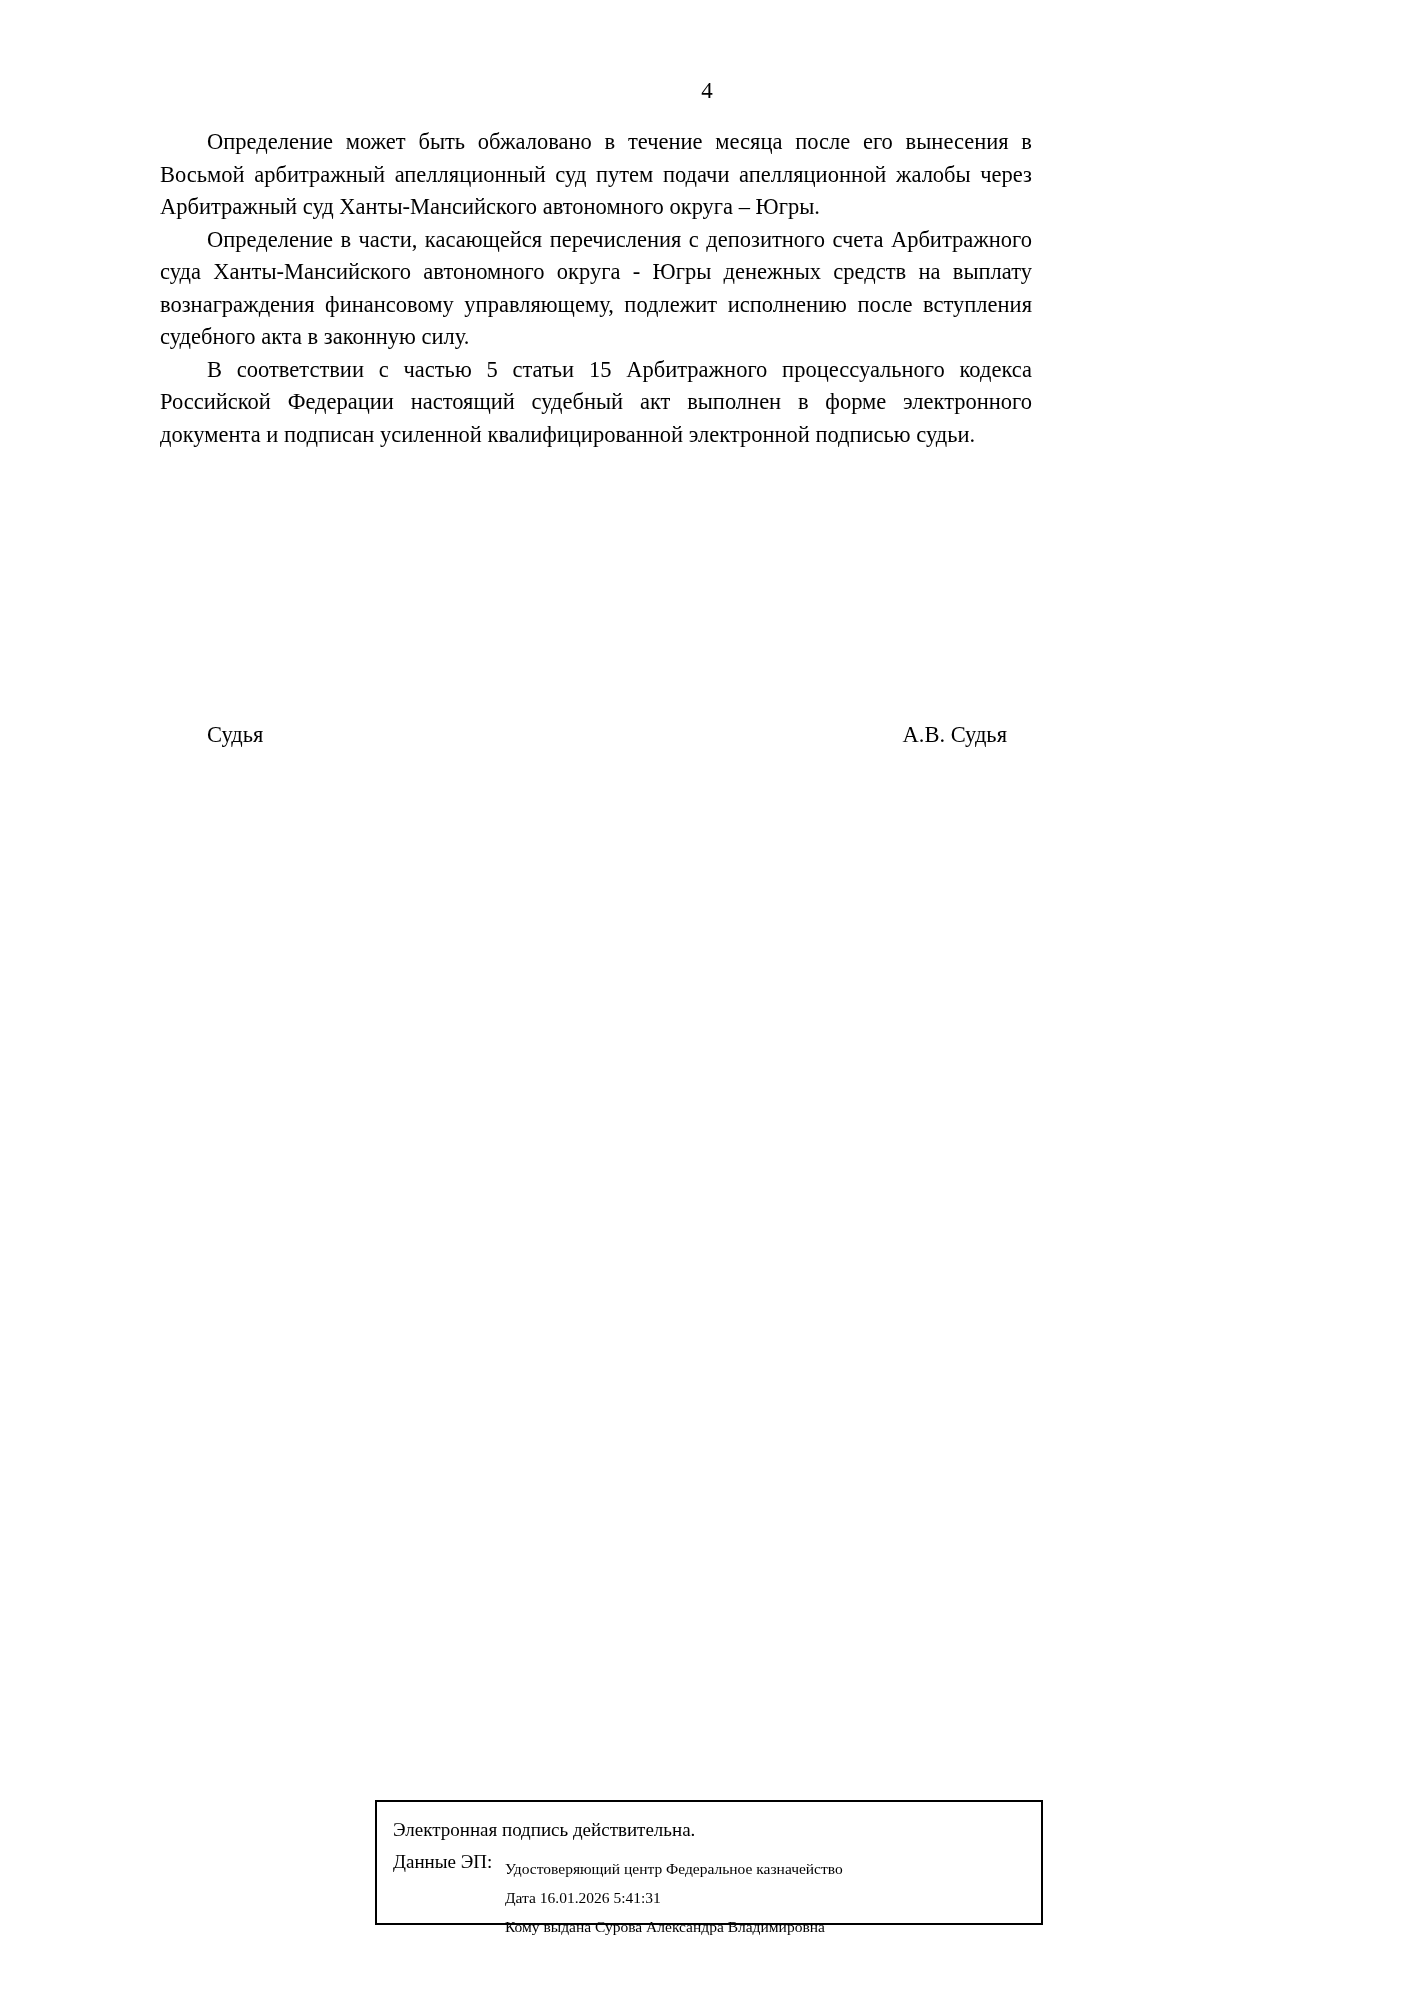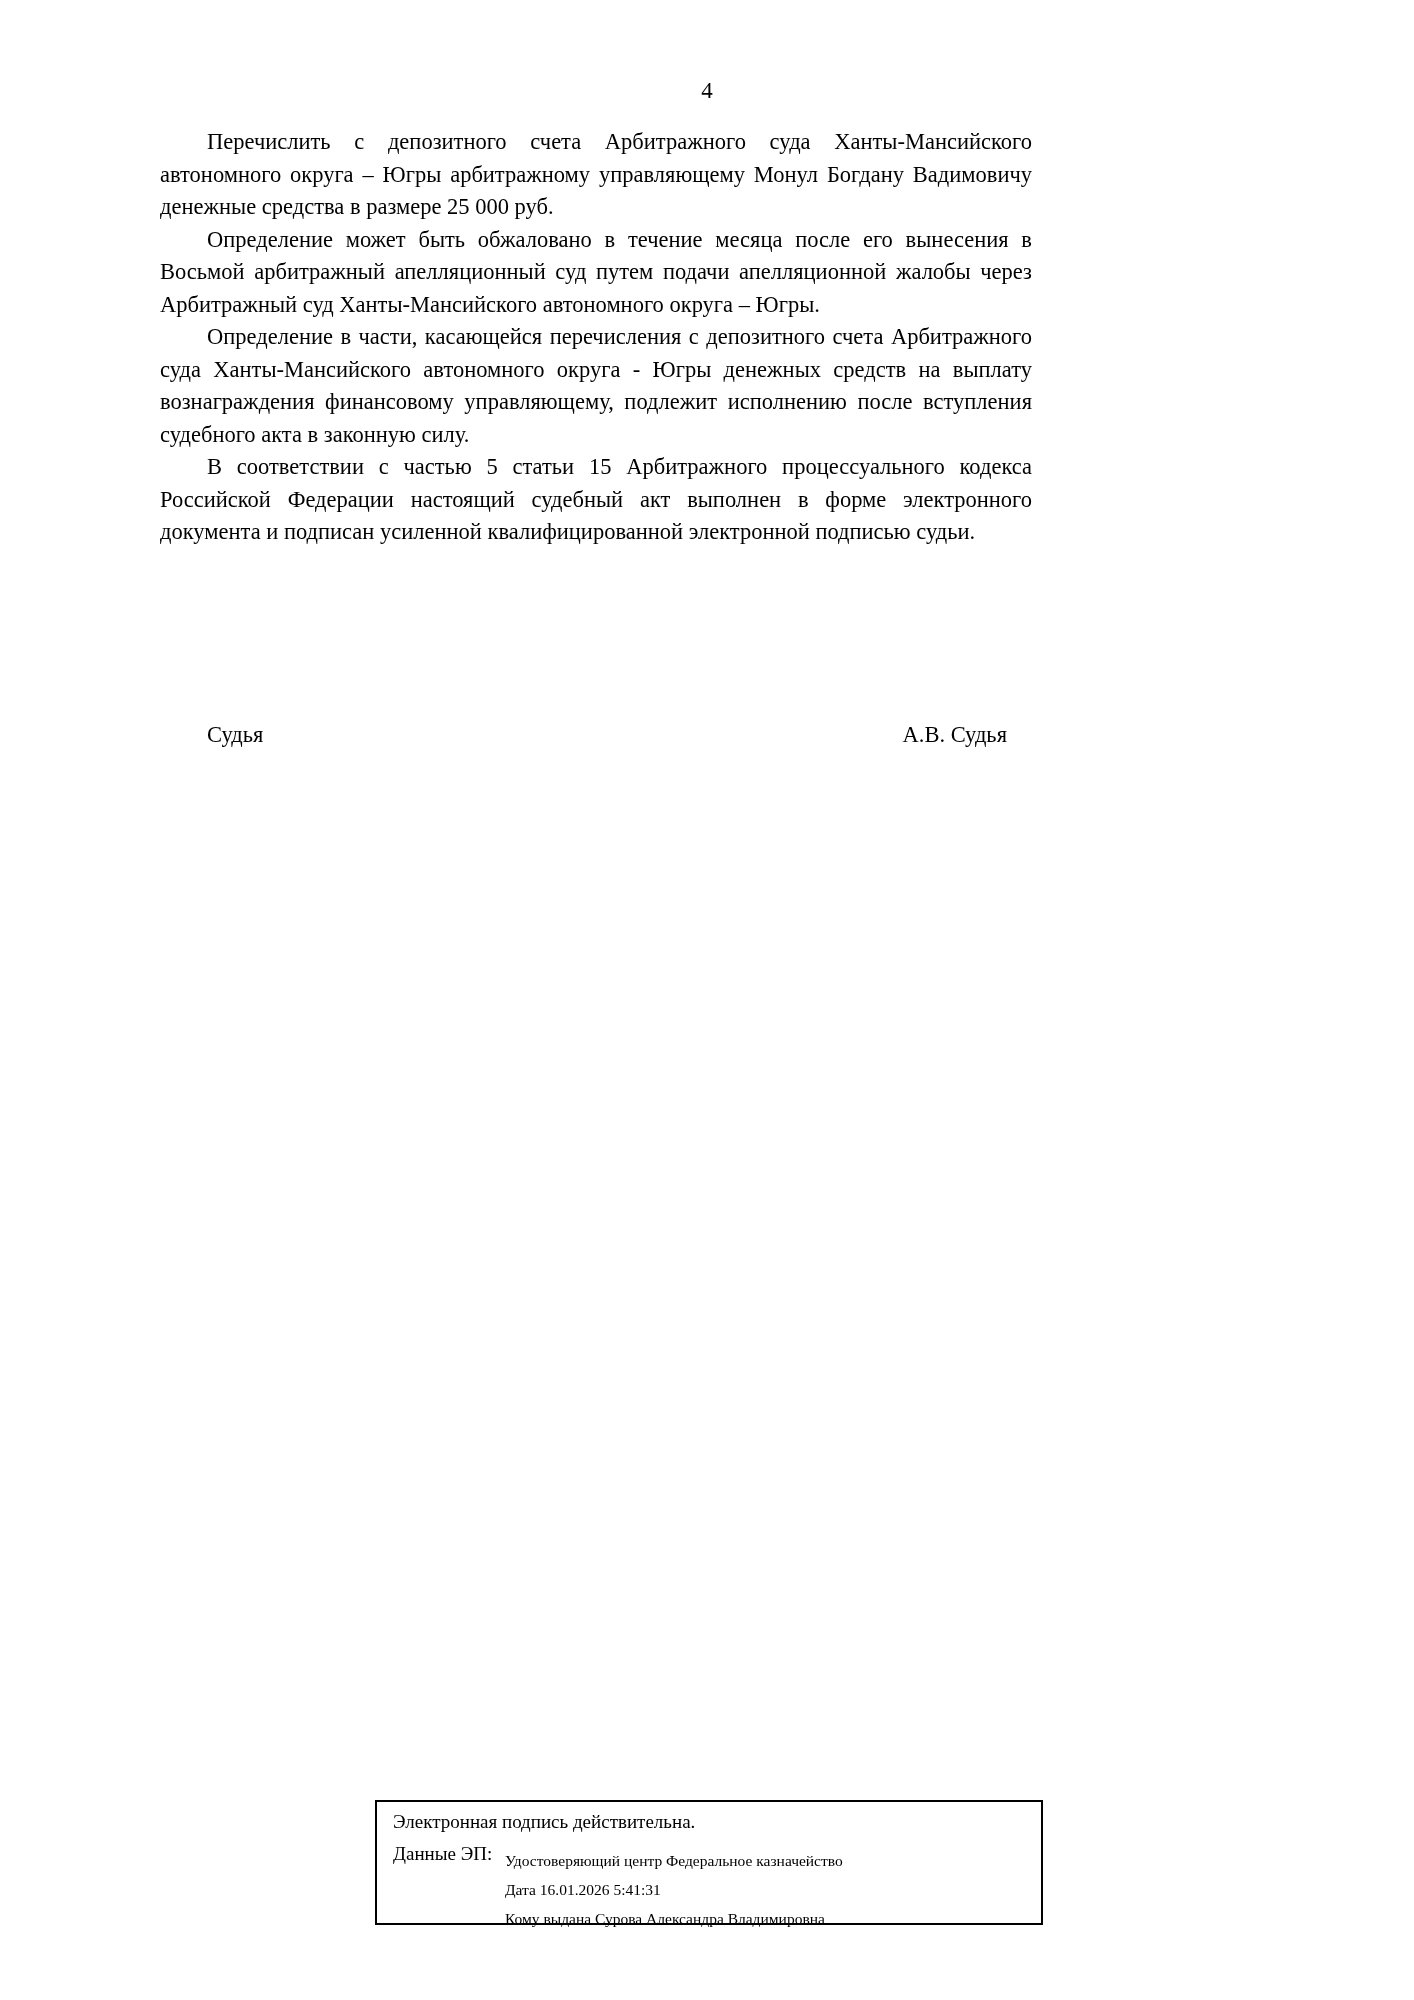--- a/index.html
+++ b/index.html
@@ -58,21 +58,21 @@
     left: 375px;
     top: 1800px;
     width: 668px;
     height: 125px;
     border: 2px solid #000000;
     box-sizing: border-box;
     padding: 9px 10px 8px 16px;
   }
   .stamp-validity {
     font-size: 19px;
-    margin: 0 0 10px 0;
+    margin: 8px 0 10px 0;
   }
   .stamp-row {
     display: flex;
     align-items: flex-start;
   }
   .stamp-label {
     font-size: 19px;
     width: 106px;
     flex: 0 0 106px;
   }
@@ -85,21 +85,20 @@
   }
 </style>
 </head>
 <body>
 
 <div class="sheet">
 
   <div class="page-number">4</div>
 
   <div class="body-text">
-    <p>Перечислить с депозитного счета Арбитражного суда Ханты-Мансийского автономного округа – Югры арбитражному управляющему Монул Богдану Вадимовичу денежные средства в размере 25 000 руб.</p>
     <p>Определение может быть обжаловано в течение месяца после его вынесения в Восьмой арбитражный апелляционный суд путем подачи апелляционной жалобы через Арбитражный суд Ханты-Мансийского автономного округа – Югры.</p>
     <p>Определение в части, касающейся перечисления с депозитного счета Арбитражного суда Ханты-Мансийского автономного округа - Югры денежных средств на выплату вознаграждения финансовому управляющему, подлежит исполнению после вступления судебного акта в законную силу.</p>
     <p>В соответствии с частью 5 статьи 15 Арбитражного процессуального кодекса Российской Федерации настоящий судебный акт выполнен в форме электронного документа и подписан усиленной квалифицированной электронной подписью судьи.</p>
   </div>
 
   <div class="signature-row">
     <span class="signature-role">Судья</span>
     <span class="signature-name">А.В. Судья</span>
   </div>
 

